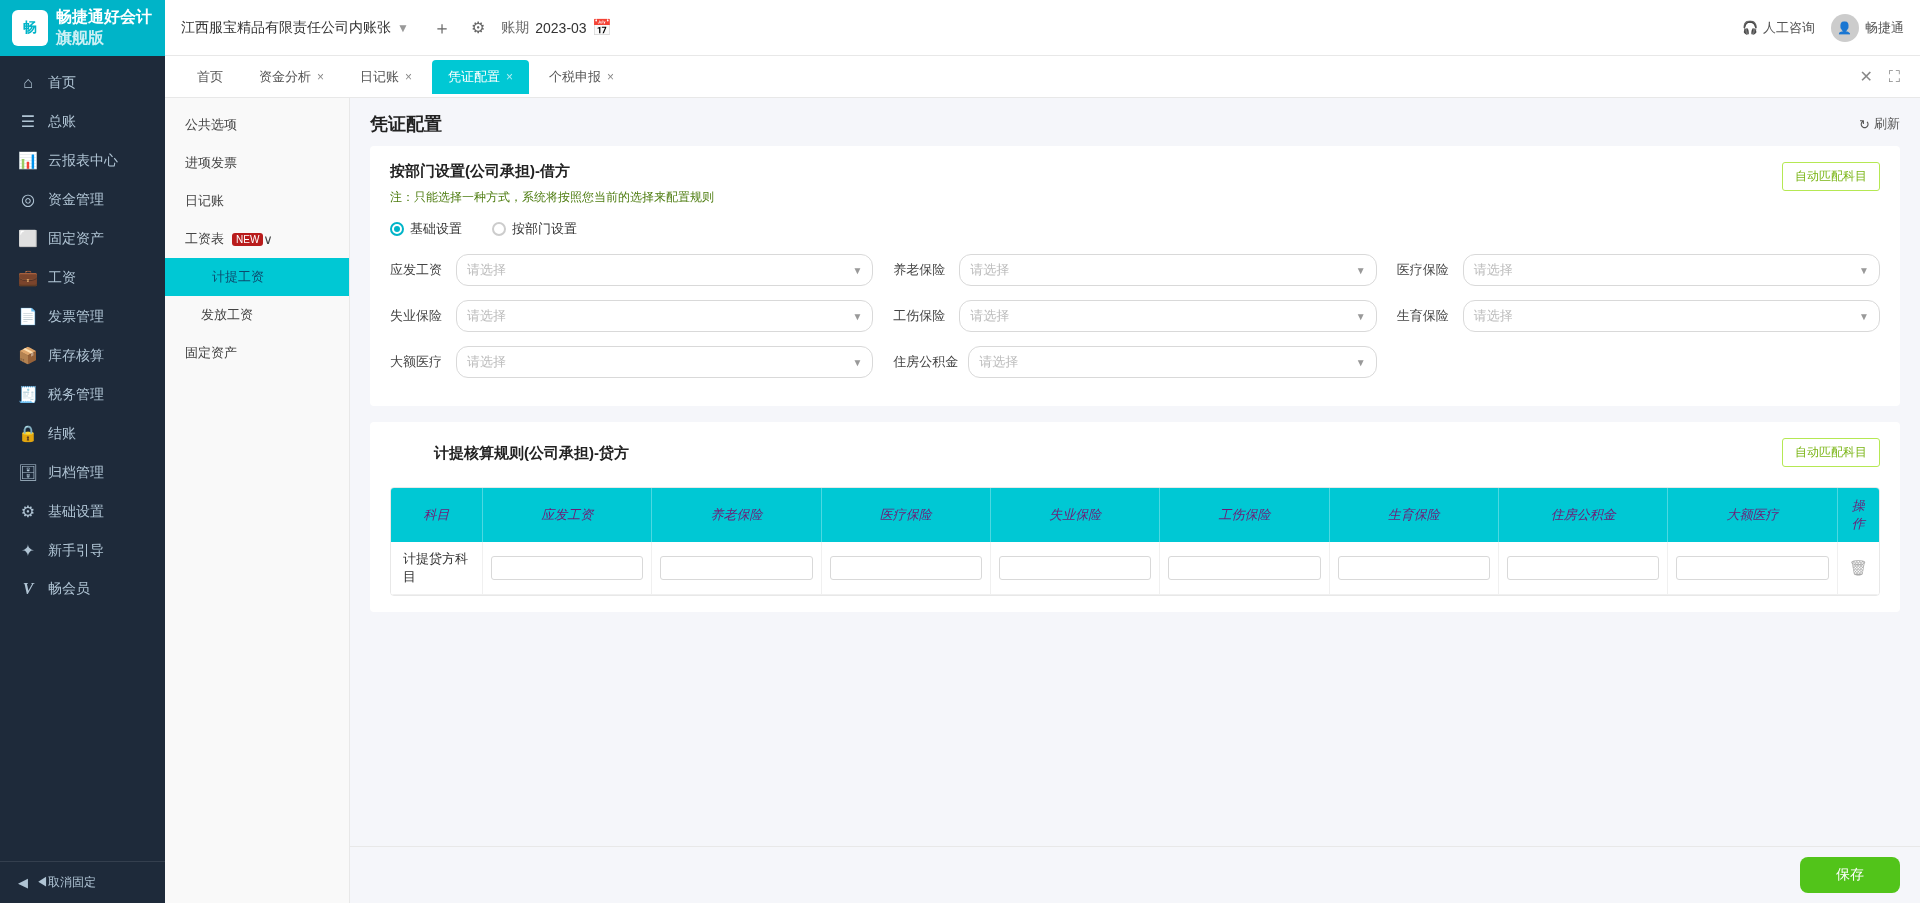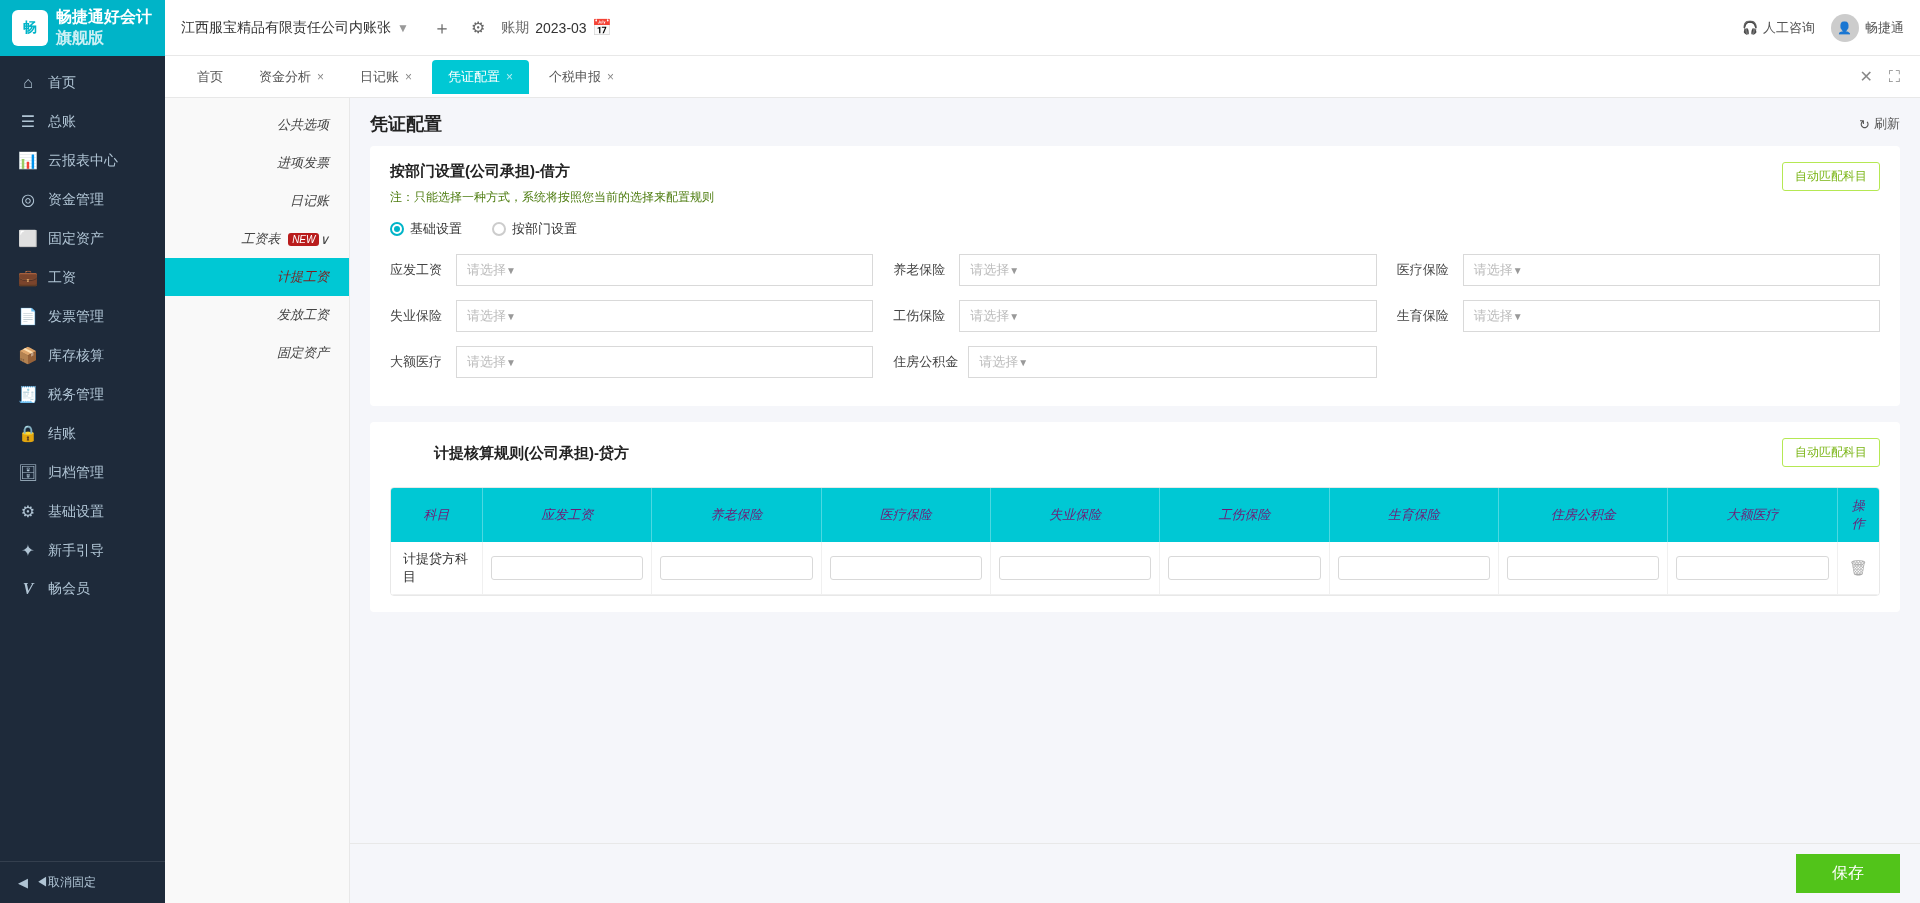--- a/index.html
+++ b/index.html
@@ -141,29 +141,28 @@
       padding: 8px 0;
       flex-shrink: 0;
     }
     .left-panel-item {
       padding: 10px 20px;
       font-size: 13px;
       color: #444;
       cursor: pointer;
       display: flex;
       align-items: center;
-      justify-content: flex-end;
-      font-style: italic;
+      justify-content: flex-start;
     }
     .left-panel-item.active {
       background: #00c8d4;
       color: white;
     }
     .left-panel-item.sub { padding-left: 36px; font-size: 13px; color: #444; }
-    .left-panel-item.sub.active { background: #00c8d4; color: #7f1d1d; padding-left: 47px; }
+    .left-panel-item.sub.active { background: #00c8d4; color: #0c4a6e; padding-left: 47px; }
     .new-badge {
       background: #b91c1c;
       color: white;
       font-size: 10px;
       padding: 1px 4px;
       border-radius: 3px;
       margin-left: 4px;
     }
 
     
@@ -225,28 +224,28 @@
       border-radius: 50%;
       background: #00b4c8;
     }
 
     .form-grid { display: grid; grid-template-columns: repeat(3, 1fr); gap: 14px 20px; margin-bottom: 12px; }
     .form-row { display: flex; align-items: center; gap: 10px; }
     .form-label { font-size: 13px; color: #444; white-space: nowrap; min-width: 56px; }
     .form-select {
       flex: 1;
       border: 1px solid #d9d9d9;
-      border-radius: 0;
+      border-radius: 12px;
       padding: 6px 10px;
       font-size: 13px;
       color: #bbb;
       background: white;
       display: flex;
       align-items: center;
-      justify-content: flex-start;
+      justify-content: space-between;
       cursor: pointer;
       min-width: 0;
     }
     .form-select-arrow { color: #999; font-size: 10px; }
 
     .auto-match-btn {
       float: right;
       margin-bottom: 10px;
       border: 1px solid #b5e853;
       background: white;
@@ -299,22 +298,22 @@
       display: flex;
       justify-content: flex-end;
       background: #f5f6fa;
       border-top: 1px solid #e8e8e8;
     }
     .save-btn {
       background: #52c41a;
       color: white;
       border: none;
       padding: 9px 36px;
-      font-size: 16px;
-      border-radius: 0;
+      font-size: 14px;
+      border-radius: 8px;
       cursor: pointer;
     }
 
     
     .form-area::-webkit-scrollbar { width: 6px; }
     .form-area::-webkit-scrollbar-track { background: #f0f0f0; }
     .form-area::-webkit-scrollbar-thumb { background: #ccc; border-radius: 3px; }
   </style>
 </head>
 <body>

